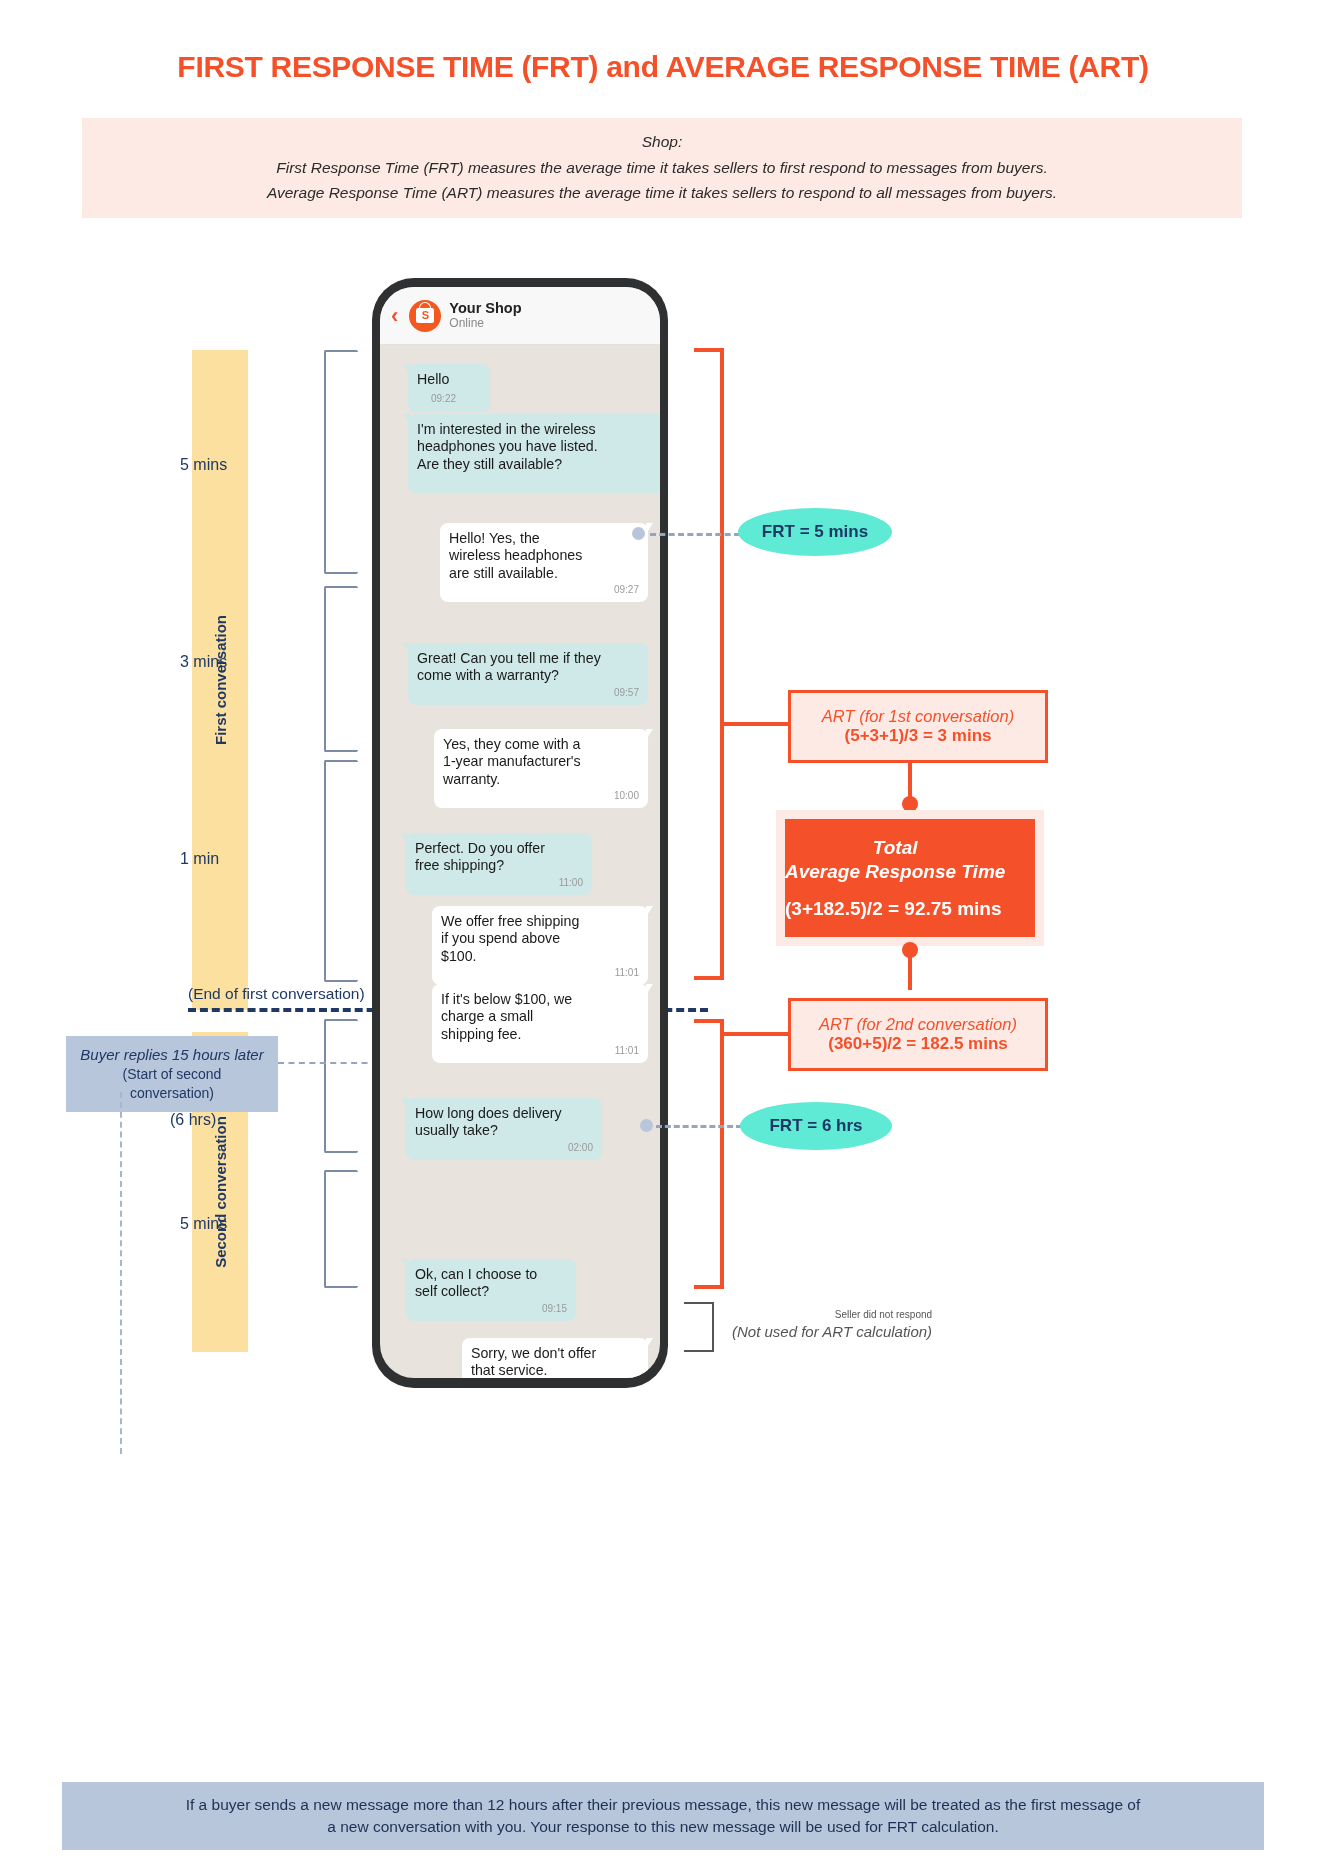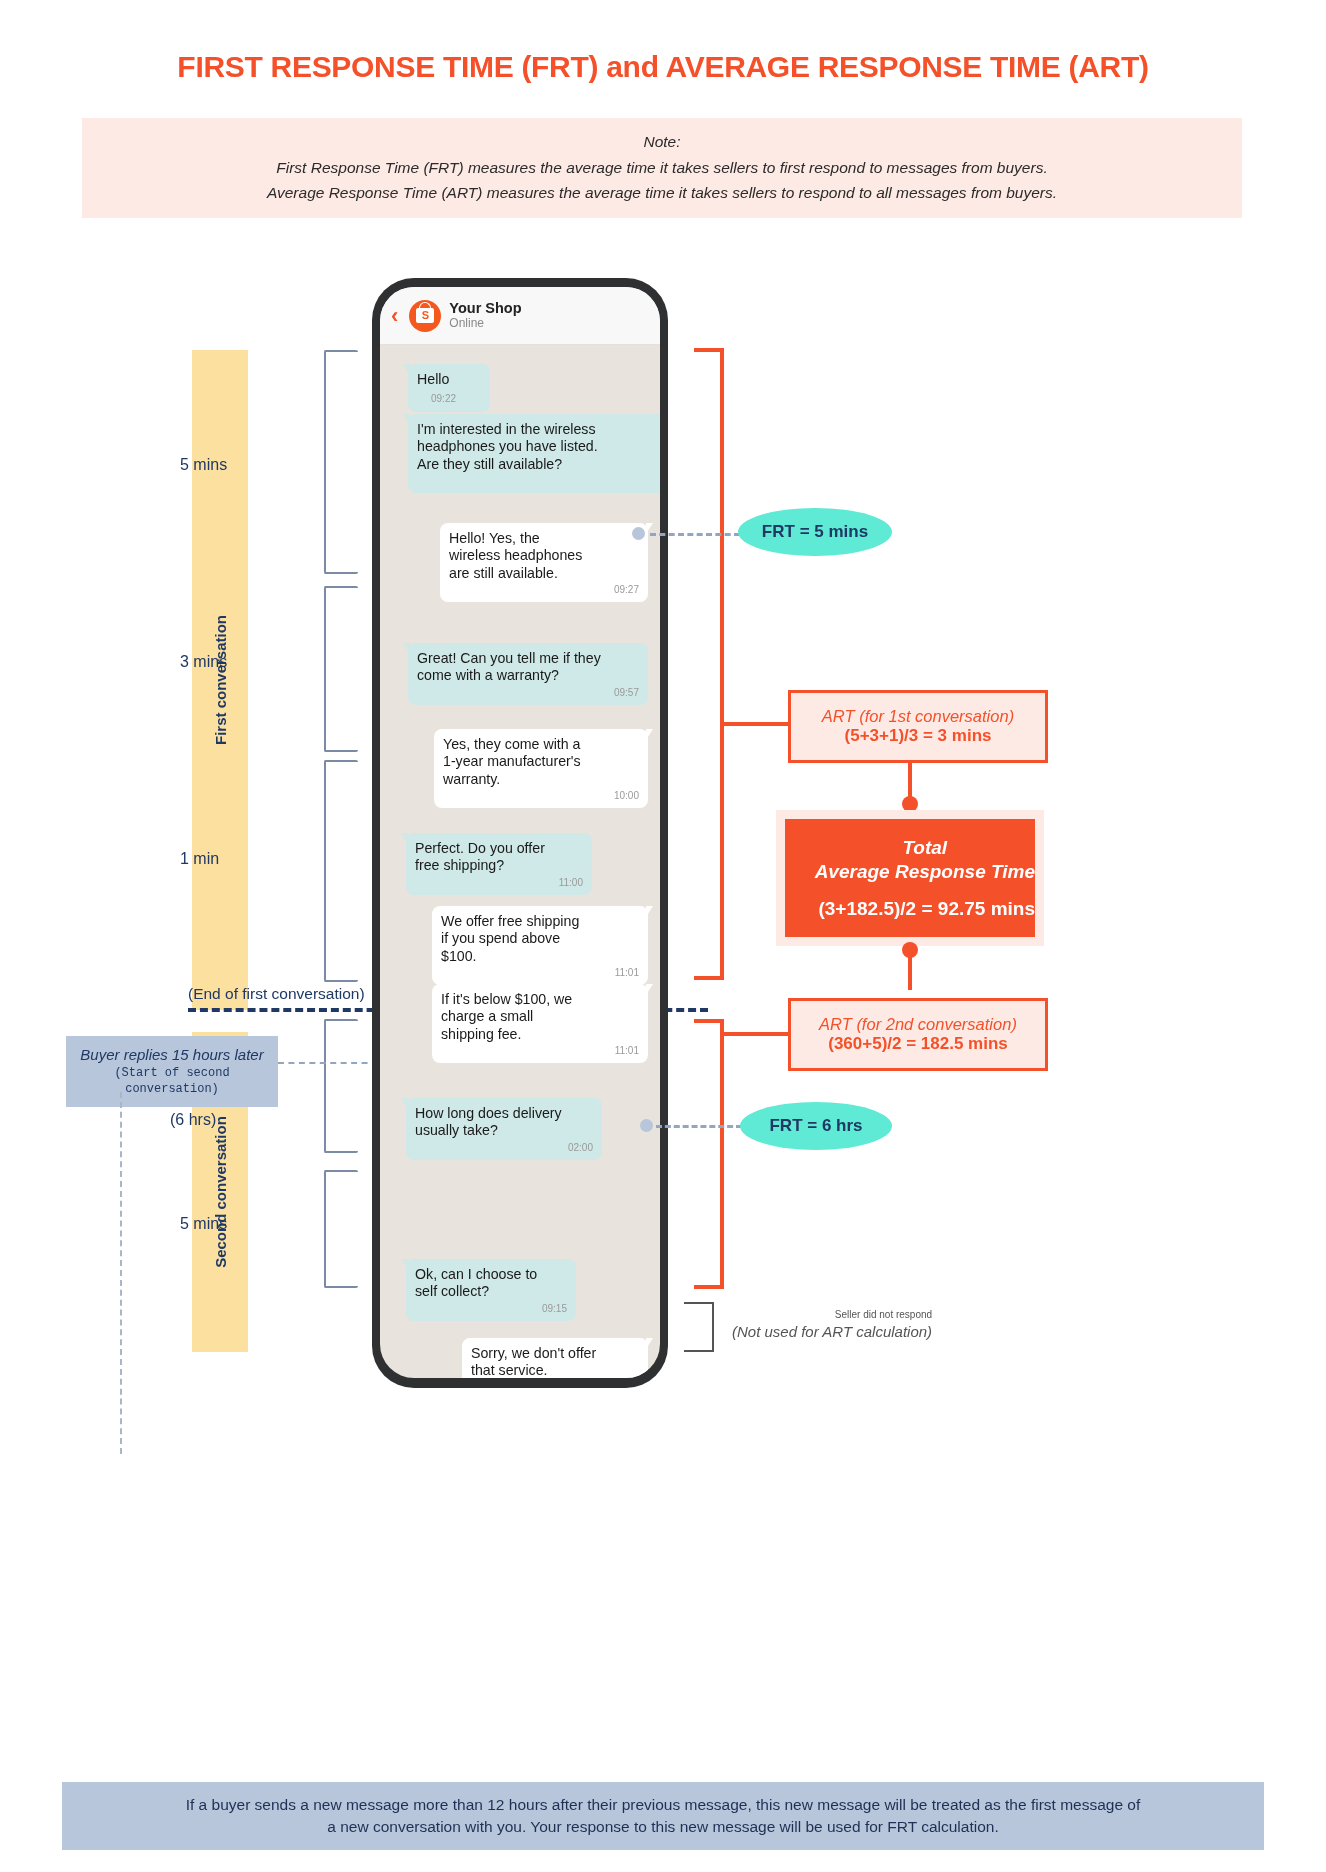--- a/index.html
+++ b/index.html
@@ -142,21 +142,21 @@
     background: #fdeae4; border: 3px solid #f4502a;
     display: flex; flex-direction: column; align-items: center; justify-content: center;
   }
   .art-title { font-style: italic; font-size: 16.5px; color: #f4502a; }
   .art-formula { font-size: 17px; font-weight: bold; color: #f4502a; }
 
   .total-box {
     position: absolute;
     background: #f4502a;
     border: 9px solid #fdeae4;
-    display: flex; flex-direction: column; align-items: flex-end; justify-content: center;
+    display: flex; flex-direction: column; align-items: flex-start; justify-content: center;
     gap: 14px;
   }
   .total-title {
     font-style: italic; font-weight: bold; font-size: 19px; color: #fff;
     text-align: center; line-height: 1.25;
   }
   .total-formula { font-size: 19px; font-weight: bold; color: #fff; }
 
   
   .frt-pill {
@@ -184,21 +184,21 @@
   }
 
   
   .buyer-callout {
     position: absolute;
     background: #b7c6da;
     padding: 9px 14px;
     text-align: center; color: #1f3864; line-height: 1.35;
   }
   .buyer-callout .l1 { font-style: italic; font-size: 15px; display: block; }
-  .buyer-callout .l2 { font-size: 12px; display: block; font-family: Liberation Mono, monospace; }
+  .buyer-callout .l2 { font-size: 14px; display: block; }
   .vdash {
     position: absolute; width: 0; border-left: 2px dashed #a8b6c9;
   }
 
   
   .nr-bracket {
     position: absolute; width: 30px; border: 2px solid #555; border-left: none;
   }
   .nr-text { position: absolute; color: #555; line-height: 1.35; }
   .nr-text .l1 { font-size: 10px; display: block; text-align: right; }
@@ -213,21 +213,21 @@
   .footer span { font-size: 15.5px; color: #1f3055; text-align: center; line-height: 1.4; }
 </style>
 </head>
 <body>
 
 <div class="stage">
 
   <div class="title">FIRST RESPONSE TIME (FRT) and AVERAGE RESPONSE TIME (ART)</div>
 
   <div class="note-banner">
-    <div class="note-line">Note:</div>
+    <div class="note-line">Shop:</div>
     <div class="note-line">First Response Time (FRT) measures the average time it takes sellers to first respond to messages from buyers.</div>
     <div class="note-line">Average Response Time (ART) measures the average time it takes sellers to respond to all messages from buyers.</div>
   </div>
 
   <div class="ybar" id="ybar1">
     <span>First conversation</span>
   </div>
   <div class="ybar" id="ybar2">
     <span>Second conversation</span>
   </div>

